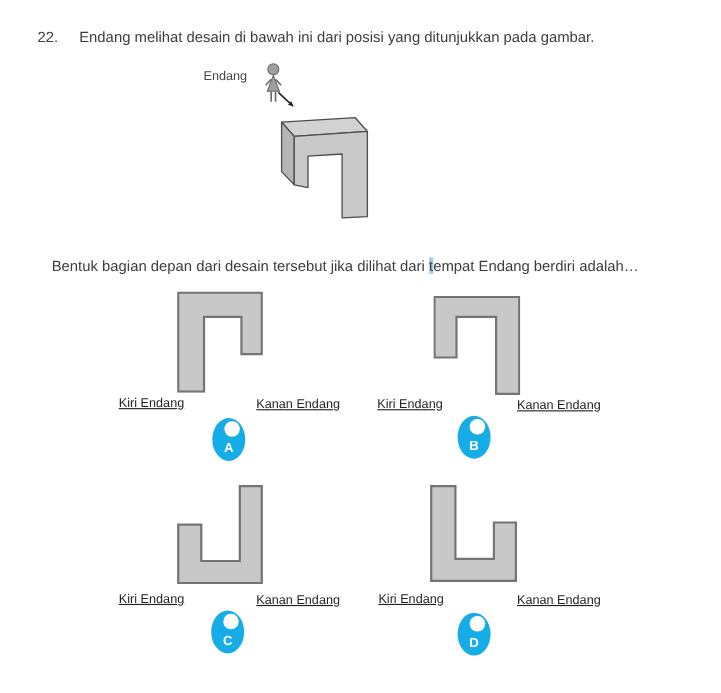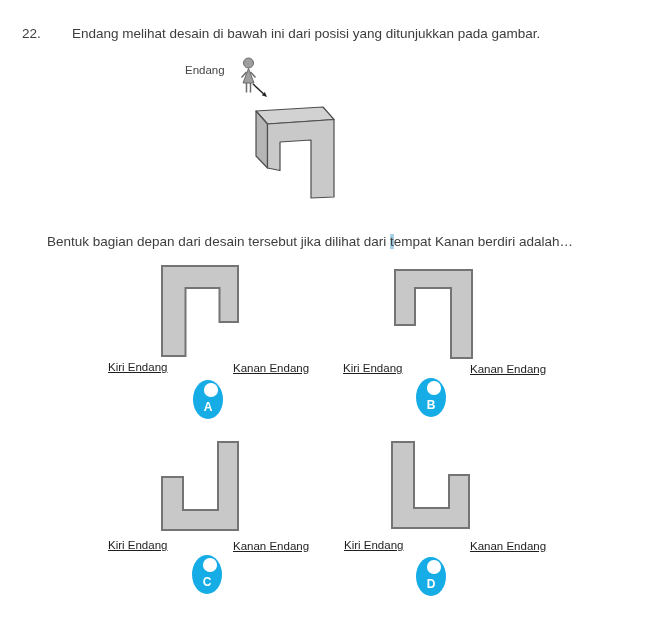--- a/index.html
+++ b/index.html
@@ -8,21 +8,21 @@
     --shape-border:#747474;
     --highlight-blue:#a9d2e8;
     --text:#3d3d3d;
   }
   html,body{margin:0;padding:0;}
   body{
     width:655px;height:630px;background:#ffffff;position:relative;overflow:hidden;
     font-family:"Liberation Sans",sans-serif;color:var(--text);
   }
   .abs{position:absolute;}
-  .qnum{left:22px;top:26px;font-size:13.5px;}
+  .qnum{left:34px;top:26px;font-size:13.5px;}
   .qtext{left:72px;top:26px;font-size:13.5px;white-space:nowrap;text-align:center;}
   .figure-label{left:185px;top:64px;font-size:11.5px;color:#454545;}
   .prompt{left:47px;top:234px;font-size:13.5px;white-space:nowrap;}
   .hl{background:var(--highlight-blue);}
   .opt-shape path{fill:var(--shape-fill);stroke:var(--shape-border);stroke-width:2;stroke-linejoin:miter;}
   .side-label{font-size:11.5px;color:#1f1f1f;white-space:nowrap;text-decoration:underline;}
   .badge{width:30px;height:39px;background:var(--accent-blue);border-radius:50%;}
   .badge .dot{position:absolute;left:11px;top:3px;width:13.5px;height:13.5px;background:#ffffff;border-radius:50%;}
   .badge .letter{position:absolute;left:0;right:0;top:20px;text-align:center;
     font-size:12px;font-weight:bold;color:#ffffff;}
@@ -54,21 +54,21 @@
     <line class="arrow-line" x1="17" y1="30" x2="27.5" y2="39.8"></line>
     <polygon class="arrow-head" points="31,43 25.8,41.2 28.8,38"></polygon>
   </svg>
 
   <svg class="abs f3d" style="left:250px;top:104px;" width="90" height="100" viewBox="0 0 90 100">
     <polygon class="face-top" points="6,7 73,3 84,15.5 17.5,20"></polygon>
     <polygon class="face-side" points="6,7 17.5,20 17.5,64 6,52"></polygon>
     <path class="face-front" d="M17.5,20 L84,15.5 L84,93 L61,94 L61,36 L30,38 L30,66.5 L17.5,64 Z"></path>
   </svg>
 
-  <span class="abs prompt"><span>Bentuk bagian depan dari desain tersebut jika dilihat dari </span><span class="hl">t</span><span>empat Kanan berdiri adalah…</span></span>
+  <span class="abs prompt"><span>Bentuk bagian depan dari desain tersebut jika dilihat dari </span><span class="hl">t</span><span>empat Endang berdiri adalah…</span></span>
 
   <svg class="abs opt-shape" style="left:161px;top:265px;" width="78" height="92" viewBox="0 0 78 92">
     <path d="M1,1 L77,1 L77,57 L58.5,57 L58.5,23 L24.5,23 L24.5,91 L1,91 Z"></path>
   </svg>
   <span class="abs side-label" style="left:108px;top:361px;">Kiri Endang</span>
   <span class="abs side-label" style="left:233px;top:362px;">Kanan Endang</span>
   <div class="abs badge" style="left:193px;top:380px;">
     <div class="dot"></div>
     <span class="letter">A</span>
   </div>

